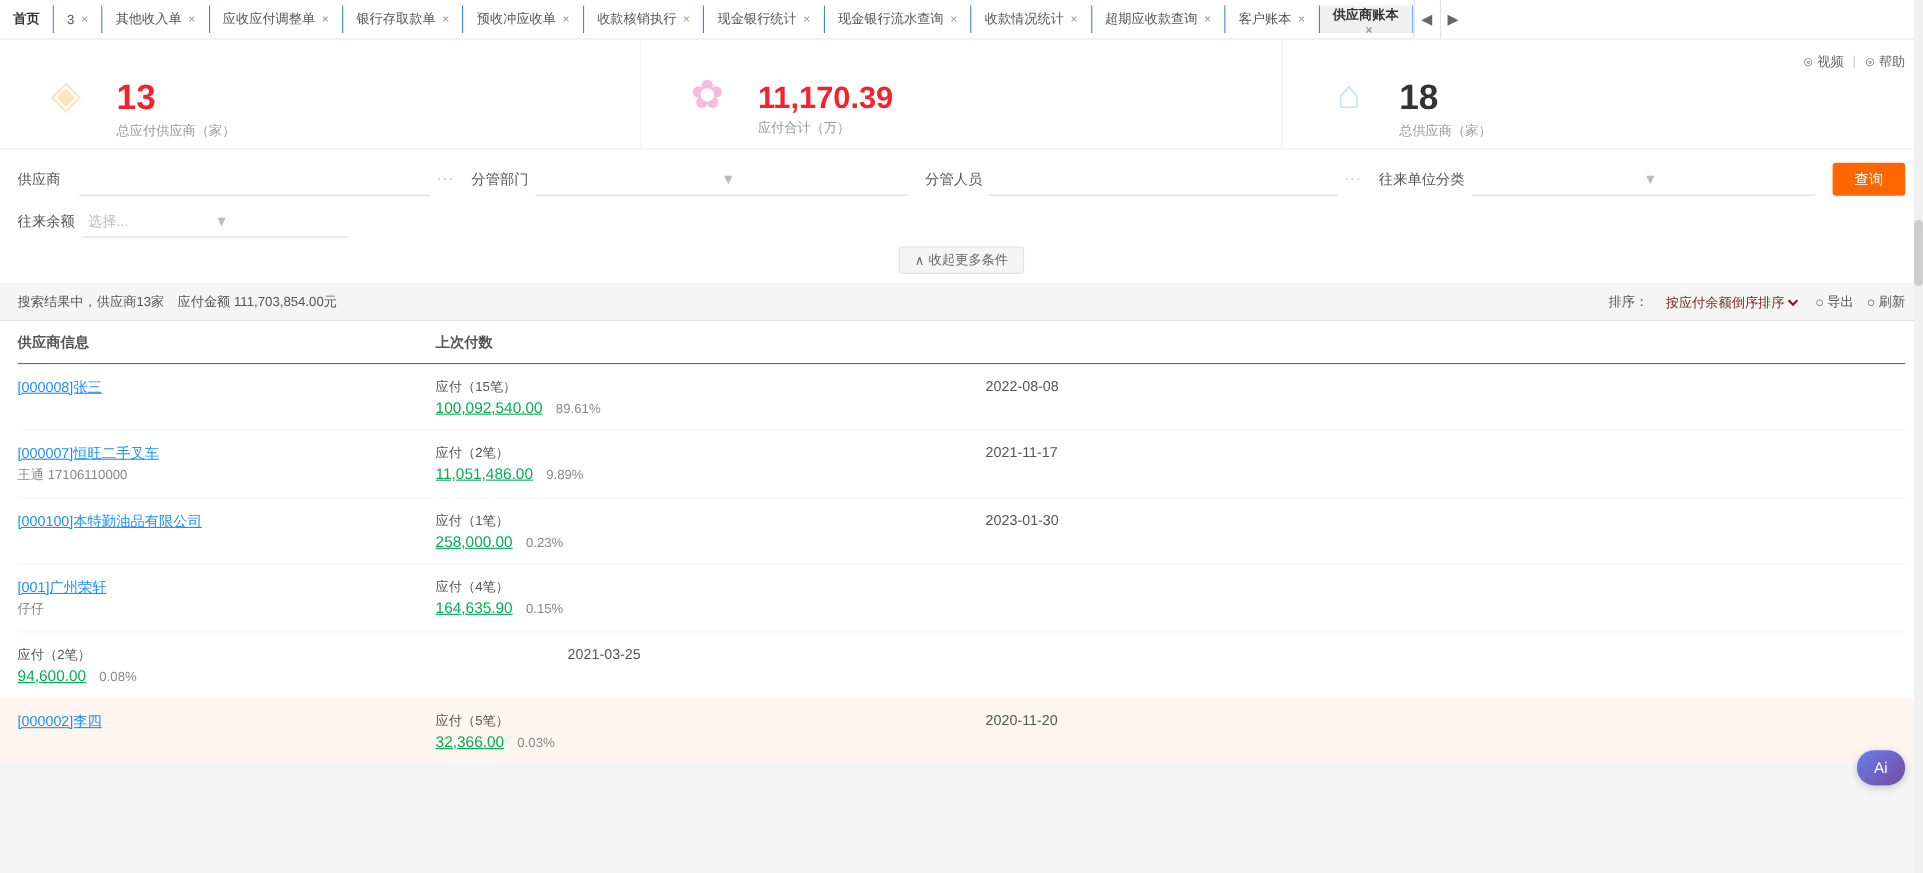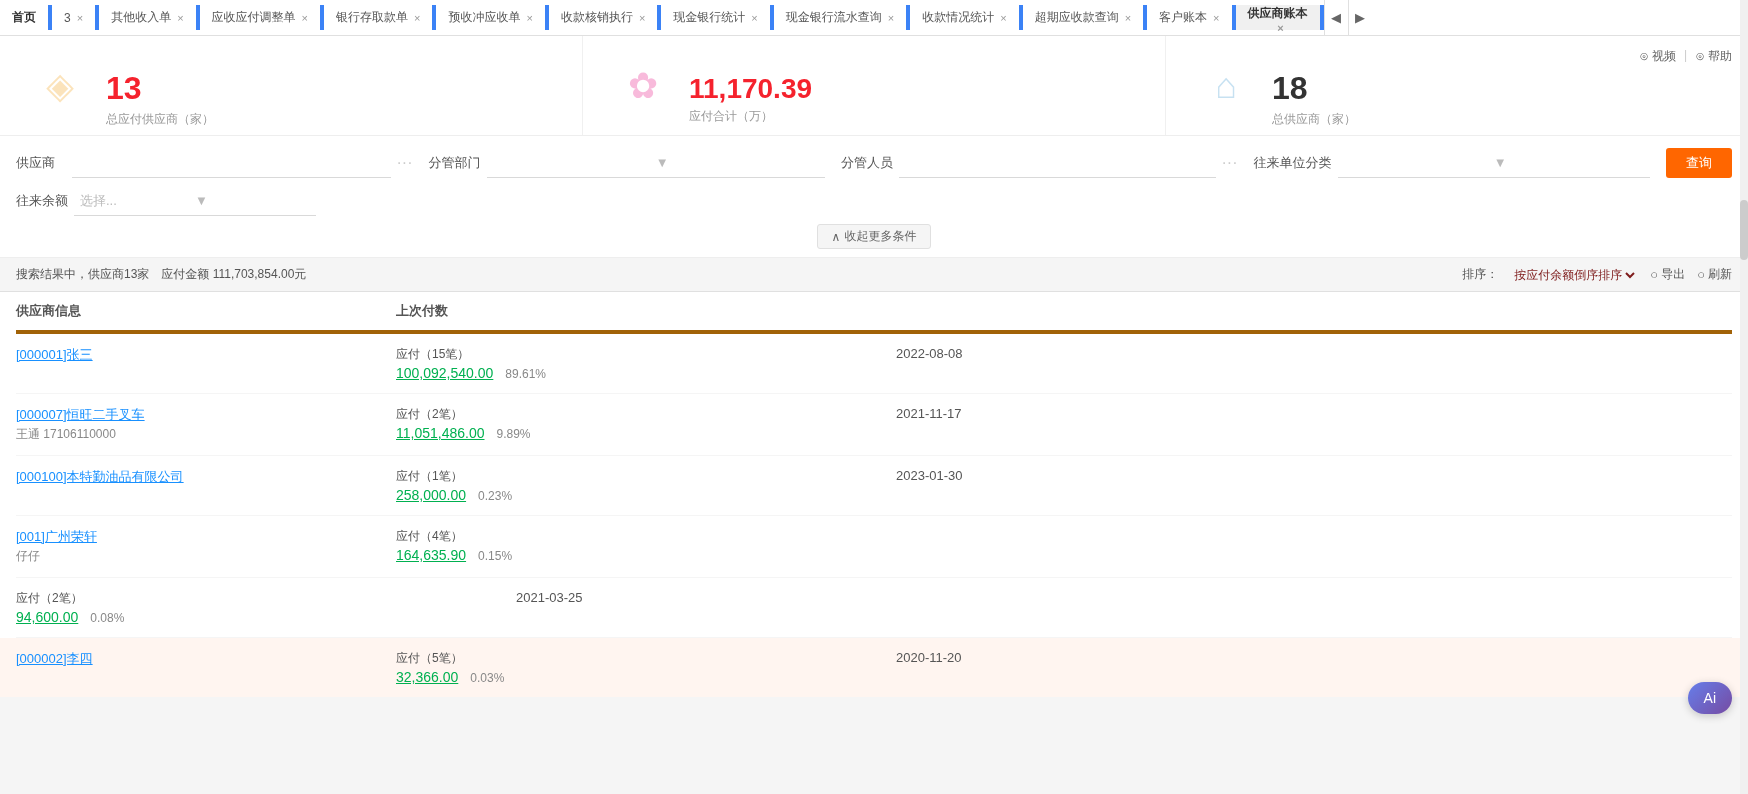--- a/index.html
+++ b/index.html
@@ -16,21 +16,21 @@
       overflow: hidden;
       white-space: nowrap;
     }
     .nav-tab {
       display: inline-flex;
       align-items: center;
       padding: 0 12px;
       height: 25px;
       font-size: 12px;
       color: #555;
-      border-right: 4px solid #3b82f6;
+      border-right: 1px solid #3b82f6;
       cursor: pointer;
       flex-shrink: 0;
       text-align: center;
     }
     .nav-tab .close-x {
       margin-left: 6px;
       color: #999;
       font-size: 11px;
     }
     .nav-tab.home-tab { color: #333; font-weight: bold; }
@@ -211,21 +211,21 @@
 
     
     .table-area {
       background: #fff;
       margin: 0;
       padding: 0 16px;
     }
     .table-header {
       display: flex;
       padding: 10px 0;
-      border-bottom: 4px solid #a16207;
+      border-bottom: 1px solid #a16207;
       font-size: 13px;
       font-weight: bold;
       color: #555;
       justify-content: flex-end;
     }
     .col-supplier { flex: 0 0 380px; }
     .col-payable { flex: 0 0 500px; }
     .col-lastpay { flex: 1; }
 
     .table-row-item {
@@ -468,21 +468,21 @@
 <div class="table-area">
 
   <div class="table-header">
     <div class="col-supplier">供应商信息</div>
     <div class="col-lastpay">上次付数</div>
   </div>
 
   <div id="table-body">
       <div class="table-row-item">
       <div class="col-supplier">
-        <a class="supplier-link">[000001]张三</a>
+        <a class="supplier-link">[000008]张三</a>
 
       </div>
       <div class="col-payable">
         <div class="payable-info">
           <span class="payable-label">应付（15笔）</span>
           <div class="payable-row">
             <a class="payable-amount">100,092,540.00</a>
             <span class="payable-percent">89.61%</span>
           </div>
         </div>

